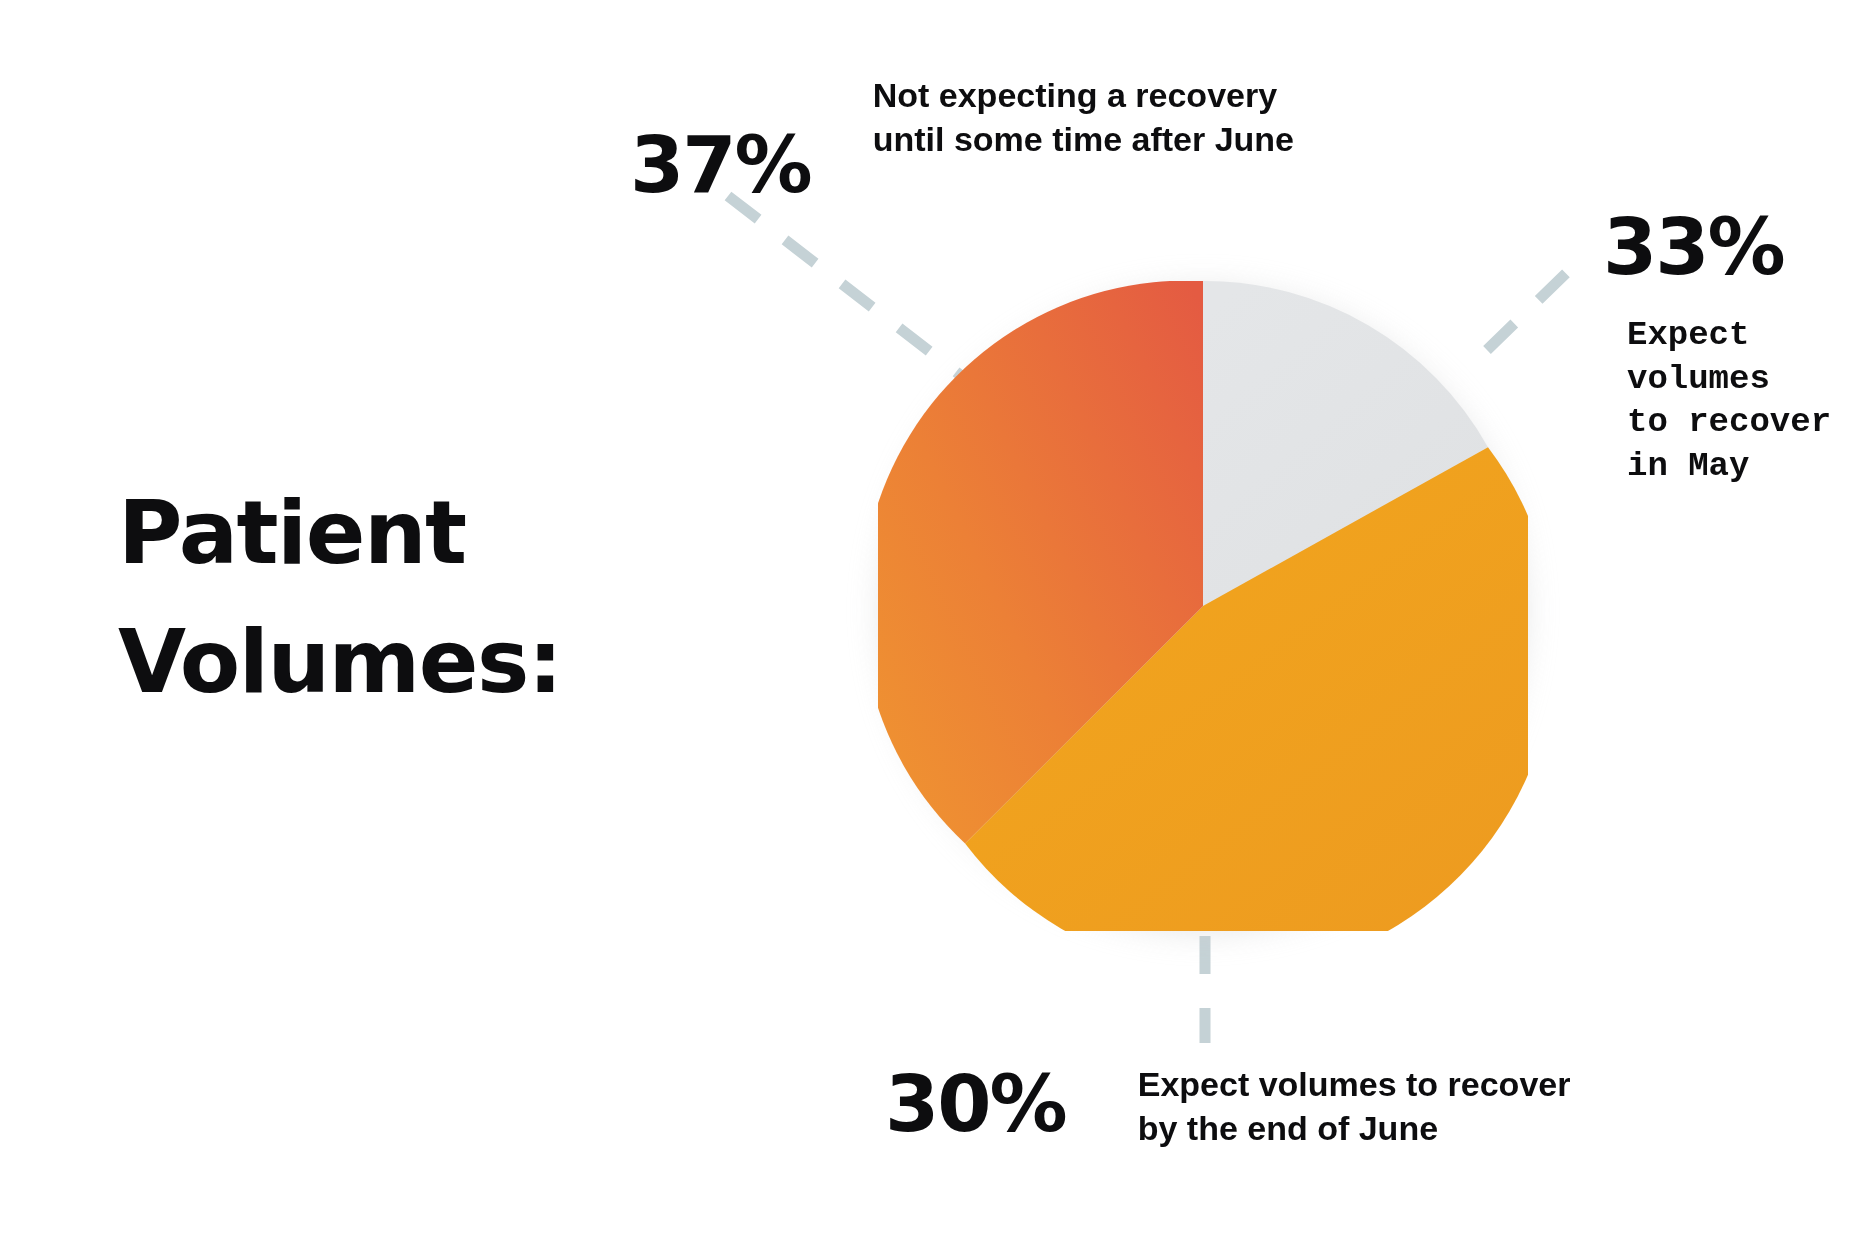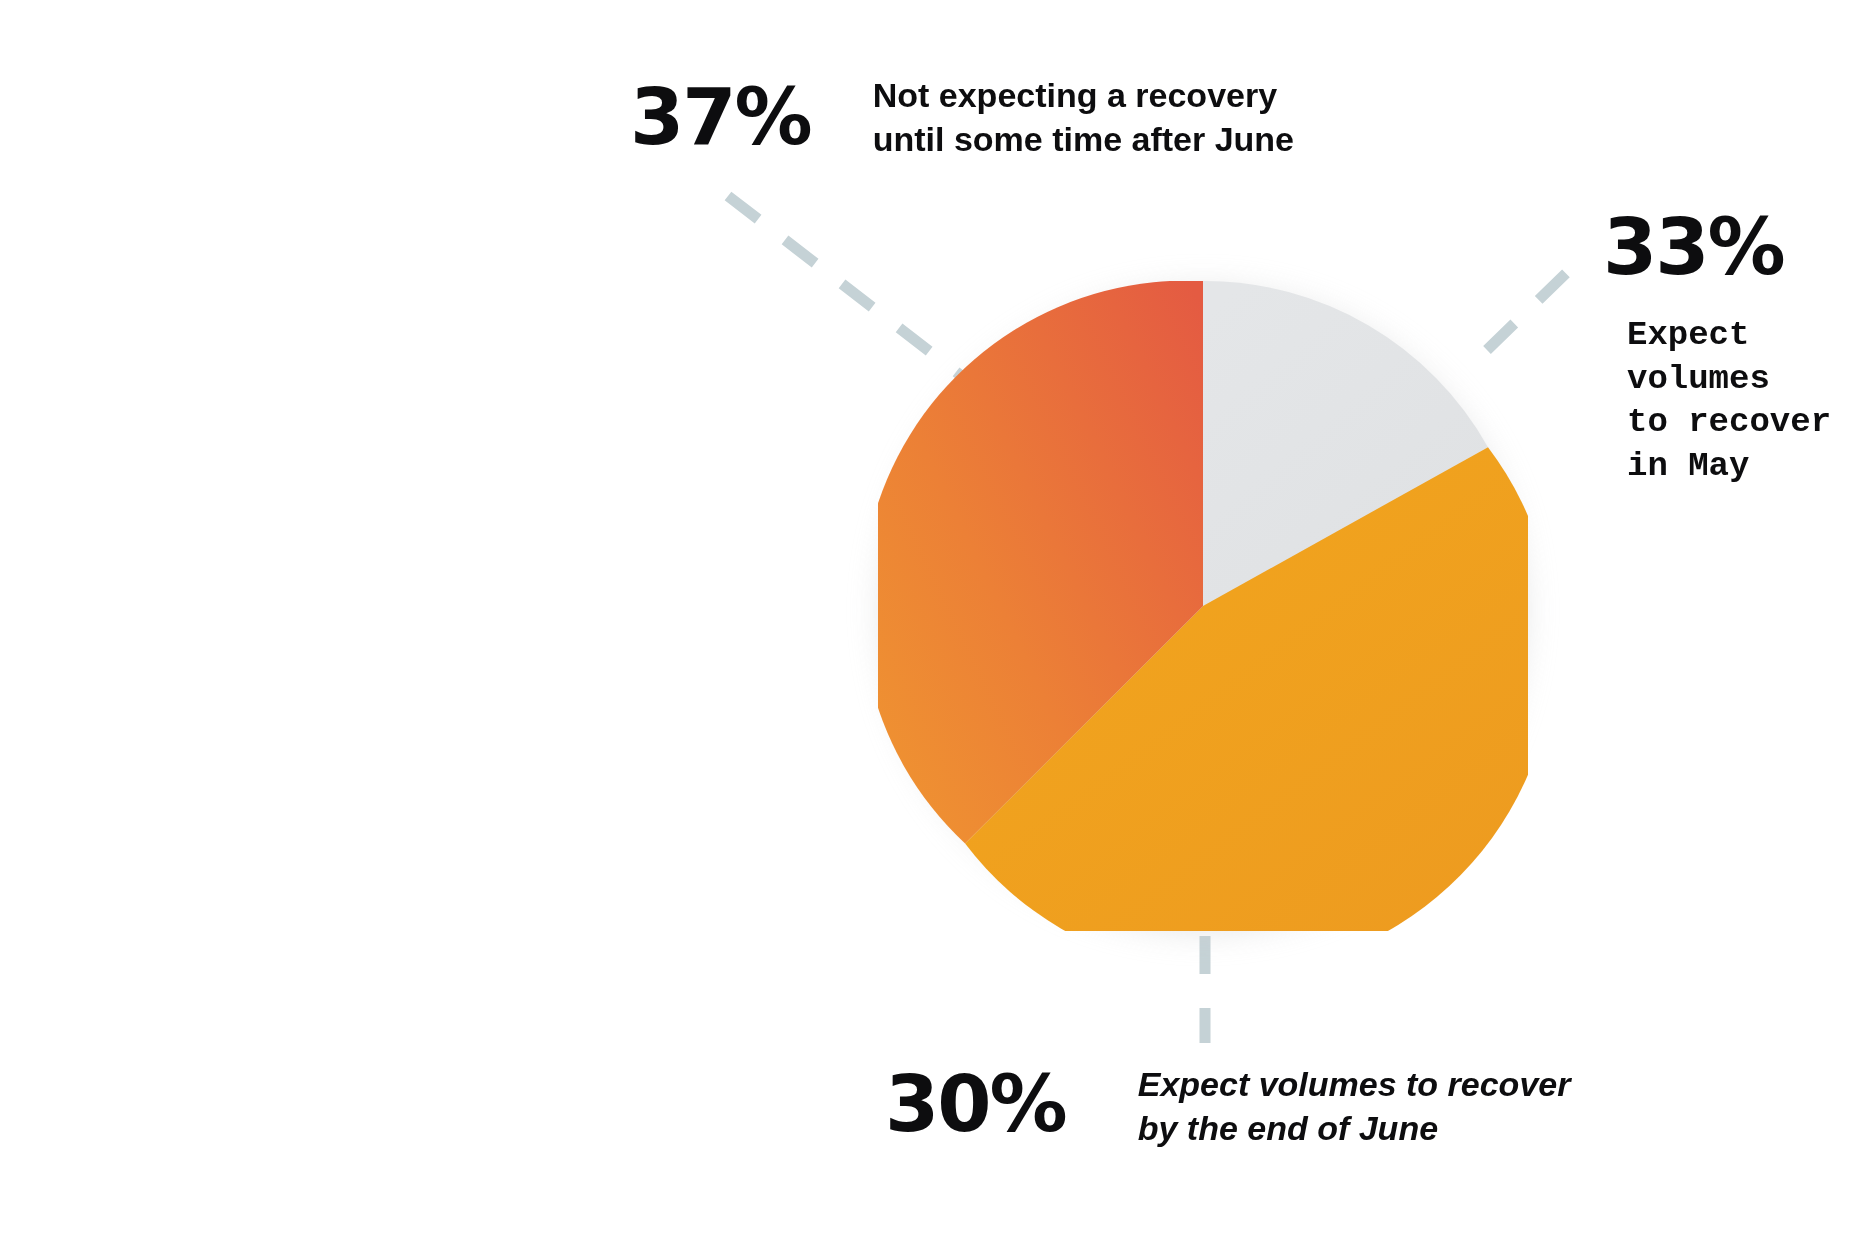--- a/index.html
+++ b/index.html
@@ -93,48 +93,50 @@
   }
 
   
   #callout-37 {
     left: 630px;
     top: 74px;
     display: flex;
     align-items: flex-start;
     gap: 38px;
   }
-  #callout-37 .pct { padding-top: 4px; }
+  #callout-37 .pct { padding-top: 4px; margin-top: 48px; }
   #callout-37 .desc { width: 540px; }
 
   
   #callout-33 {
     left: 1603px;
     top: 208px;
     width: 260px;
   }
   #callout-33 .pct { margin-bottom: 28px; }
   #callout-33 .desc { width: 240px; font-family: Liberation Mono, monospace; }
 
   
   #callout-30 {
     left: 885px;
     top: 1063px;
     display: flex;
     align-items: flex-start;
     gap: 48px;
   }
   #callout-30 .pct { padding-top: 2px; }
-  #callout-30 .desc { width: 560px; font-style: italic; }
+  #callout-30 .desc { width: 560px; }
 </style>
 </head>
 <body>
 
 <div id="stage">
 
+  <div class="chart-title">Patient
+Volumes:</div>
 
   <svg class="leaders" viewBox="0 0 1875 1251" width="1875" height="1251">
     <g stroke="#C5D2D6" stroke-width="11" stroke-linecap="butt" stroke-dasharray="38 34" fill="none">
       <line x1="728" y1="196" x2="990" y2="398"></line>
       <line x1="1487" y1="350" x2="1590" y2="250"></line>
       <line x1="1205" y1="936" x2="1205" y2="1043"></line>
     </g>
   </svg>
 
   <div class="pie-wrap">

